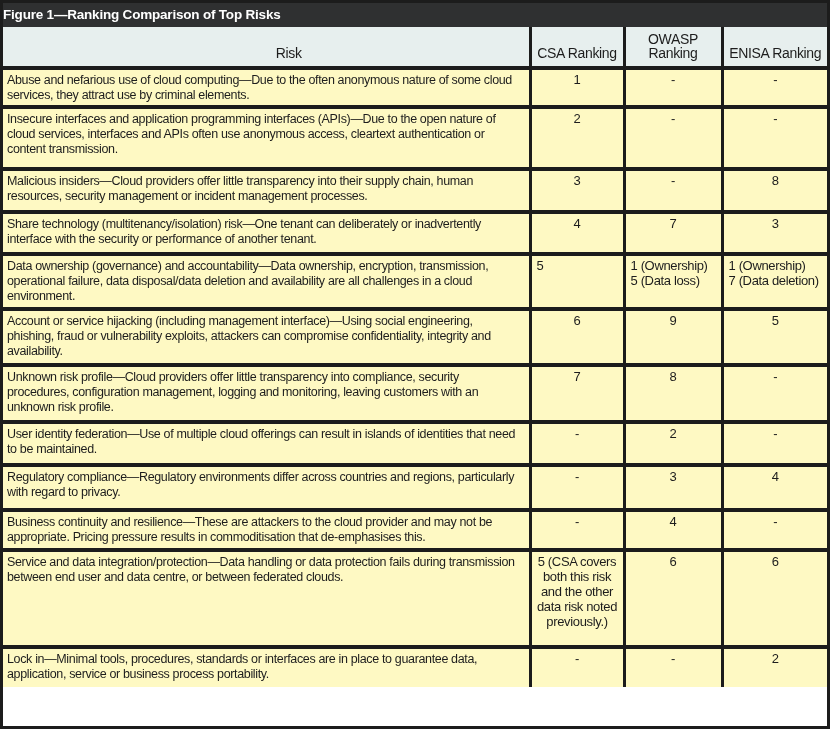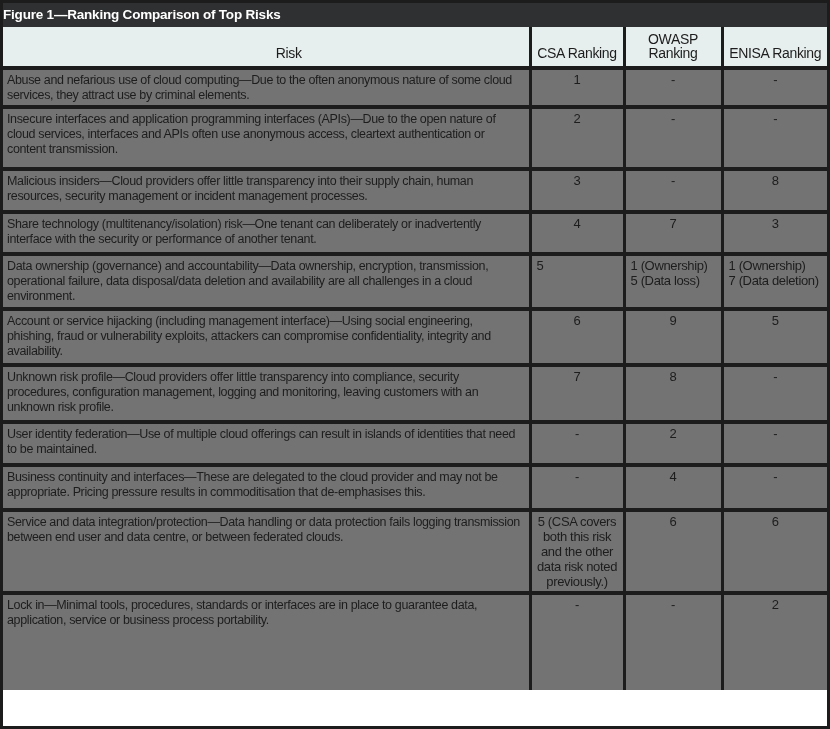--- a/index.html
+++ b/index.html
@@ -51,21 +51,21 @@
     text-align:center;
     vertical-align:bottom;
     padding:3px 2px 6px 2px;
     border-top:none;
     border-bottom-width:4px;
     line-height:14px;
   }
   thead th:first-child{border-left:none;padding-left:48px;}
   thead th:last-child{border-right:none;}
   tbody td{
-    background:#737373;
+    background:#fef9c3;
     vertical-align:top;
     font-size:12.5px;
     line-height:15px;
     border-bottom-width:4px;
   }
   tbody td.risk{
     text-align:left;
     padding:3px 8px 2px 4px;
     border-left:none;
   }
@@ -163,27 +163,33 @@
     <td class="rank">8</td>
     <td class="rank">-</td>
   </tr>
         <tr>
     <td class="risk">User identity federation—Use of multiple cloud offerings can result in islands of identities that need to be maintained.</td>
     <td class="rank">-</td>
     <td class="rank">2</td>
     <td class="rank">-</td>
   </tr>
         <tr>
-    <td class="risk">Business continuity and interfaces—These are delegated to the cloud provider and may not be appropriate. Pricing pressure results in commoditisation that de-emphasises this.</td>
-    <td class="rank">-</td>
+    <td class="risk">Regulatory compliance—Regulatory environments differ across countries and regions, particularly with regard to privacy.</td>
+    <td class="rank">-</td>
+    <td class="rank">3</td>
     <td class="rank">4</td>
-    <td class="rank">-</td>
-  </tr>
-        <tr>
-    <td class="risk">Service and data integration/protection—Data handling or data protection fails logging transmission between end user and data centre, or between federated clouds.</td>
+  </tr>
+        <tr>
+    <td class="risk">Business continuity and resilience—These are attackers to the cloud provider and may not be appropriate. Pricing pressure results in commoditisation that de-emphasises this.</td>
+    <td class="rank">-</td>
+    <td class="rank">4</td>
+    <td class="rank">-</td>
+  </tr>
+        <tr>
+    <td class="risk">Service and data integration/protection—Data handling or data protection fails during transmission between end user and data centre, or between federated clouds.</td>
     <td class="rank">5 (CSA covers both this risk and the other data risk noted previously.)</td>
     <td class="rank">6</td>
     <td class="rank">6</td>
   </tr>
         <tr>
     <td class="risk">Lock in—Minimal tools, procedures, standards or interfaces are in place to guarantee data, application, service or business process portability.</td>
     <td class="rank">-</td>
     <td class="rank">-</td>
     <td class="rank">2</td>
   </tr>

